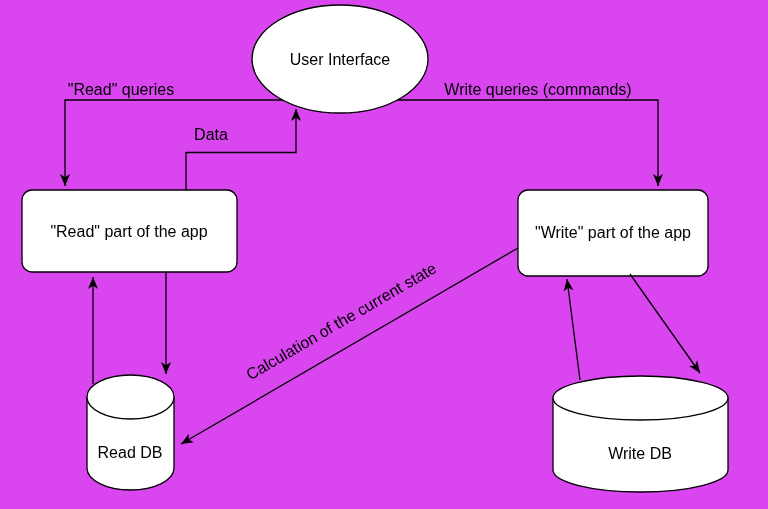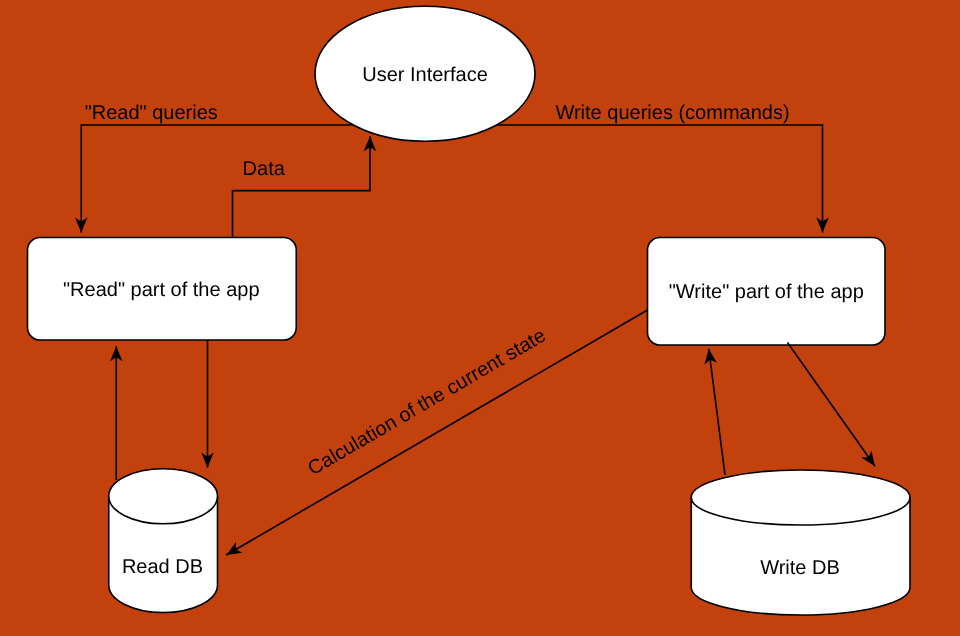--- a/index.html
+++ b/index.html
@@ -4,21 +4,21 @@
 <style>
   html, body {
     margin: 0;
     padding: 0;
     background: #ffffff;
   }
   .canvas {
     position: relative;
     width: 768px;
     height: 509px;
-    background: #c2410c;
+    background: #d946ef;
     overflow: hidden;
     font-family: "Liberation Sans", sans-serif;
   }
   svg text {
     font-family: "Liberation Sans", sans-serif;
     font-size: 16px;
     fill: #000000;
   }
   .edge {
     fill: none;

